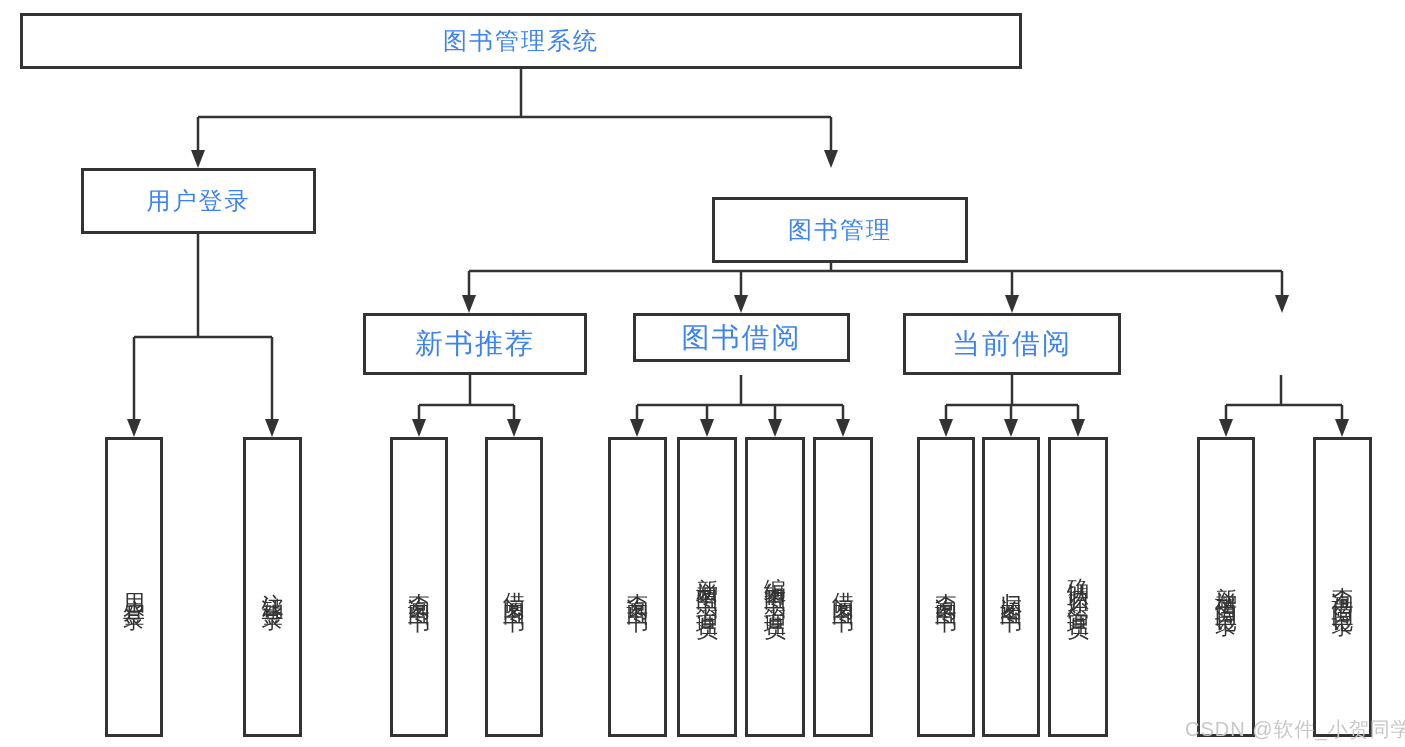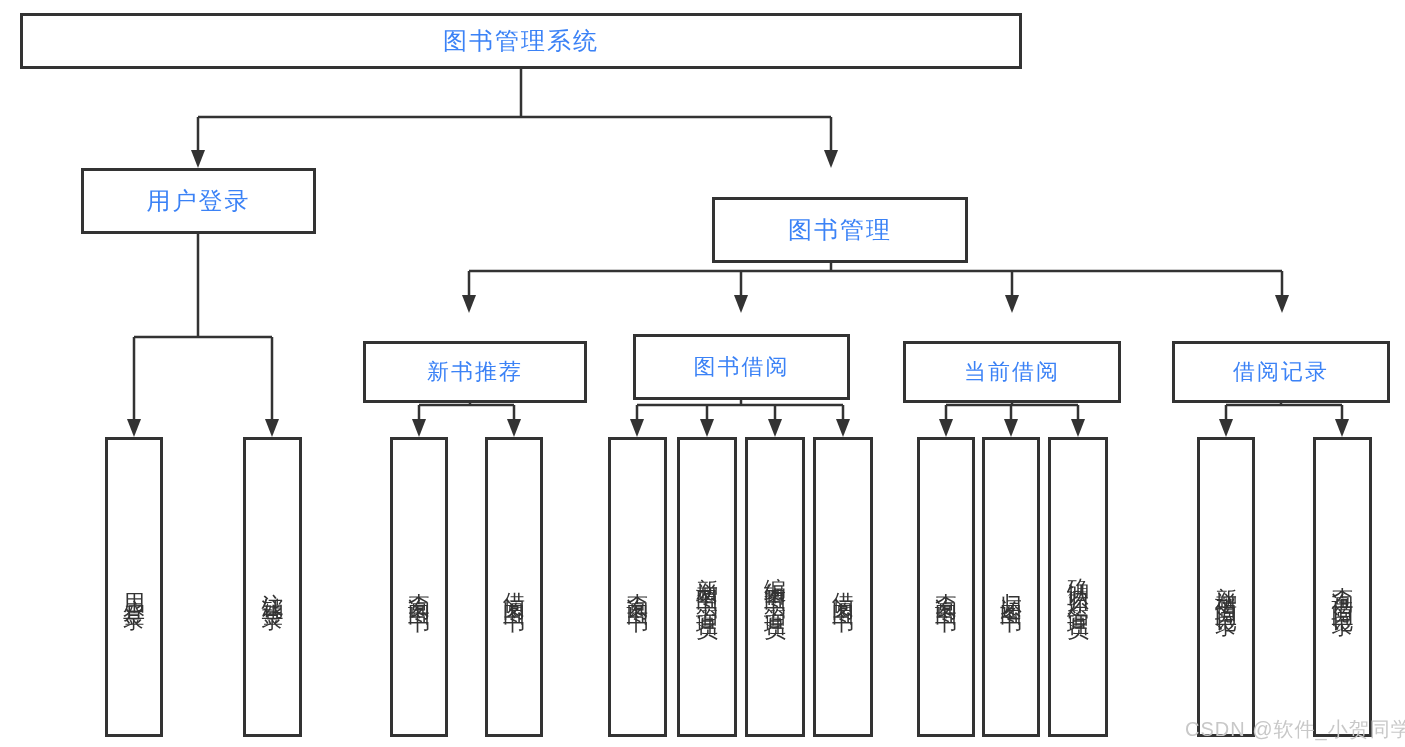--- a/index.html
+++ b/index.html
@@ -29,21 +29,21 @@
     background: #ffffff;
     display: flex;
     align-items: center;
     justify-content: center;
     color: #3b82f6;
     letter-spacing: 2px;
     z-index: 2;
   }
   .hbox.title { font-size: 24px; }
   .hbox.lvl1  { font-size: 24px; }
-  .hbox.lvl2  { font-size: 22px; margin-top: 28px; }
+  .hbox.lvl2  { font-size: 28px; }
   .vbox {
     position: absolute;
     box-sizing: border-box;
     border: 3px solid #333333;
     background: #ffffff;
     display: flex;
     align-items: center;
     justify-content: center;
     color: #333333;
     z-index: 2;
@@ -112,28 +112,25 @@
   <div class="hbox lvl1" style="left:81px;top:168px;width:235px;height:66px;">
     <span>用户登录</span>
   </div>
   <div class="hbox lvl1" style="left:712px;top:168px;width:256px;height:66px;margin-top:29px;">
     <span>图书管理</span>
   </div>
 
   <div class="hbox lvl2" style="left:363px;top:313px;width:224px;height:62px;">
     <span>新书推荐</span>
   </div>
-  <div class="hbox lvl2" style="left:633px;top:306px;width:217px;height:66px;">
+  <div class="hbox lvl2" style="left:633px;top:313px;width:217px;height:49px;">
     <span>图书借阅</span>
   </div>
   <div class="hbox lvl2" style="left:903px;top:313px;width:218px;height:62px;text-align:right;">
     <span>当前借阅</span>
-  </div>
-  <div class="hbox lvl2" style="left:1172px;top:313px;width:218px;height:62px;">
-    <span>借阅记录</span>
   </div>
 
   <div class="vbox" style="left:105px;top:437px;width:58px;height:300px;">
     <span>用户登录</span>
   </div>
   <div class="vbox" style="left:243px;top:437px;width:59px;height:300px;">
     <span>注销登录</span>
   </div>
 
   <div class="vbox" style="left:390px;top:437px;width:58px;height:300px;">

